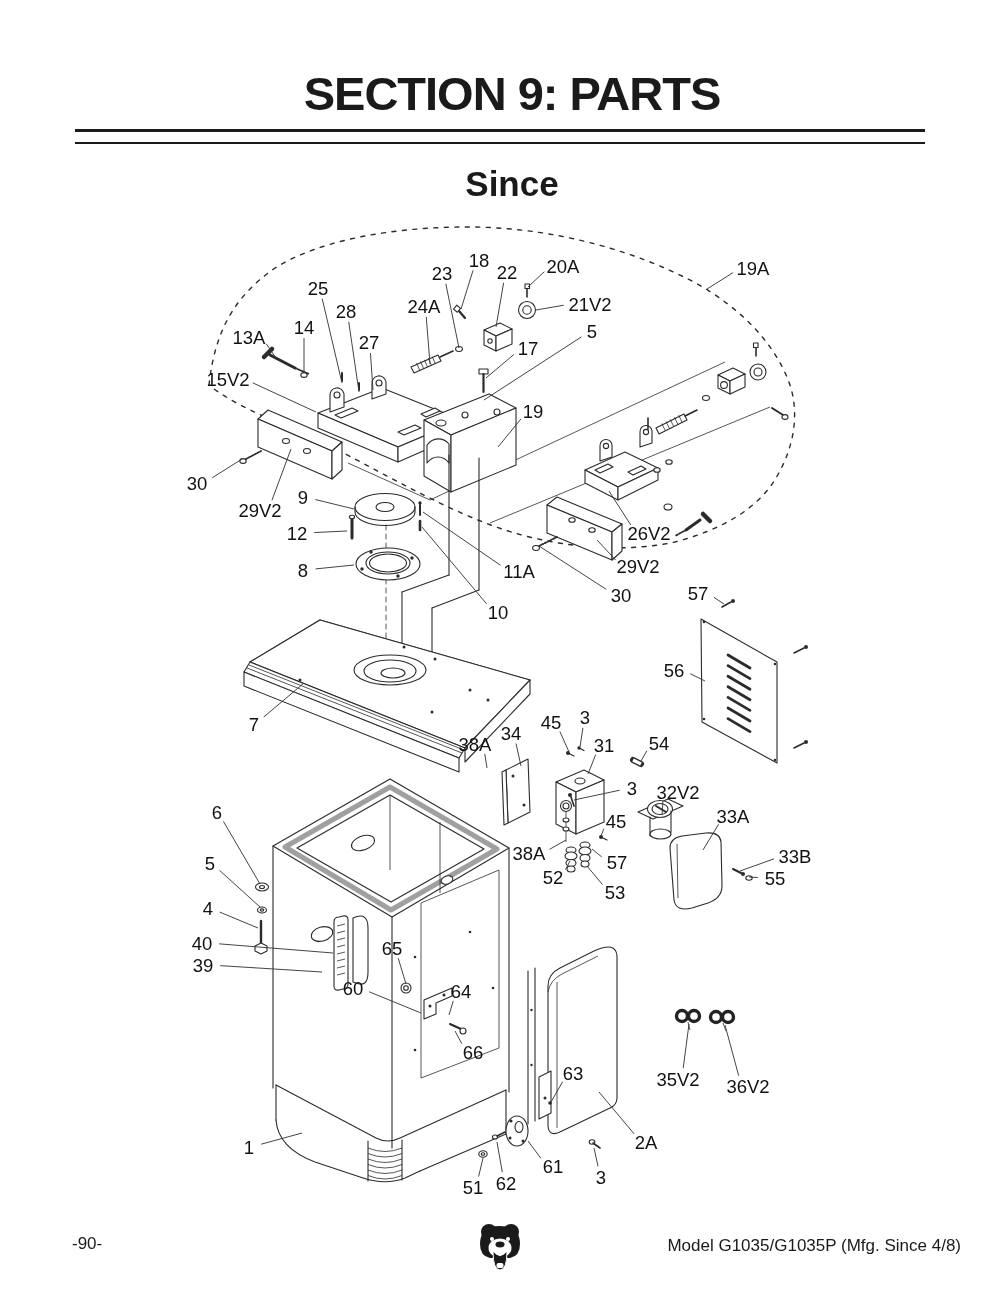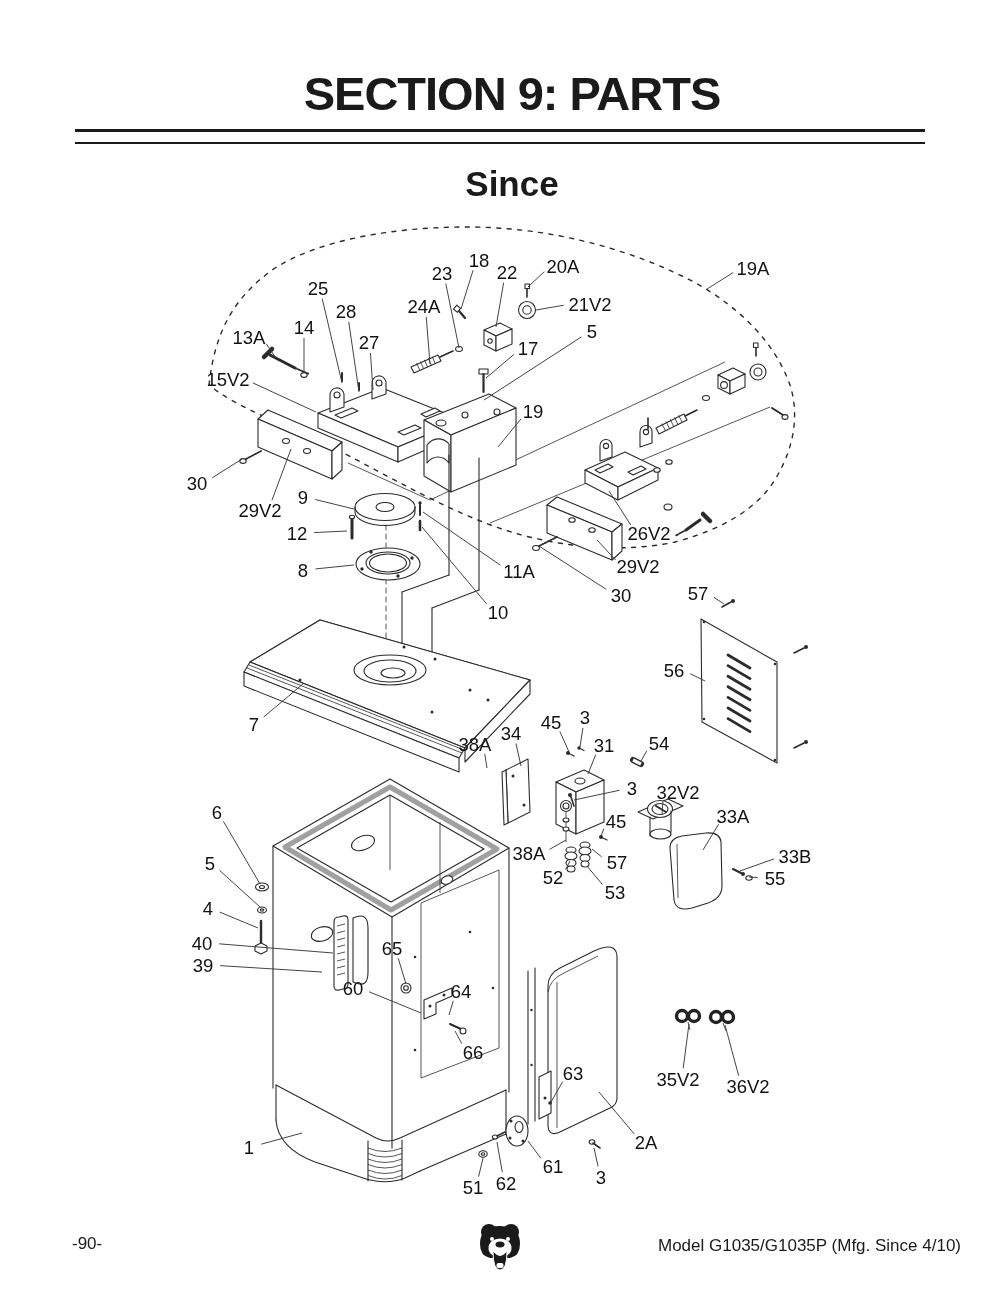--- a/index.html
+++ b/index.html
@@ -631,14 +631,14 @@
       <path d="M3,22 Q3,4 23,4 Q43,4 43,22 Q43,34 33,36 L13,36 Q3,34 3,22 Z" fill="#1a1a1a"></path>
       <ellipse cx="23" cy="26" rx="11.5" ry="9.5" fill="#ffffff"></ellipse>
       <circle cx="15" cy="17" r="2" fill="#ffffff"></circle>
       <circle cx="31" cy="17" r="2" fill="#ffffff"></circle>
       <ellipse cx="23" cy="22.5" rx="4.5" ry="3" fill="#1a1a1a"></ellipse>
       <path d="M16,29 Q16,48 23,48 Q30,48 30,29 Q26,33.5 23,33.5 Q20,33.5 16,29 Z" fill="#1a1a1a" stroke="#ffffff" stroke-width="1"></path>
       <rect x="19.5" y="41" width="7" height="5" rx="2" fill="#ffffff"></rect>
     </svg>
   </div>
 
-  <div class="model-text">Model G1035/G1035P (Mfg. Since 4/10)</div>
+  <div class="model-text">Model G1035/G1035P (Mfg. Since 4/8)</div>
 </div>
 
 </body></html>

